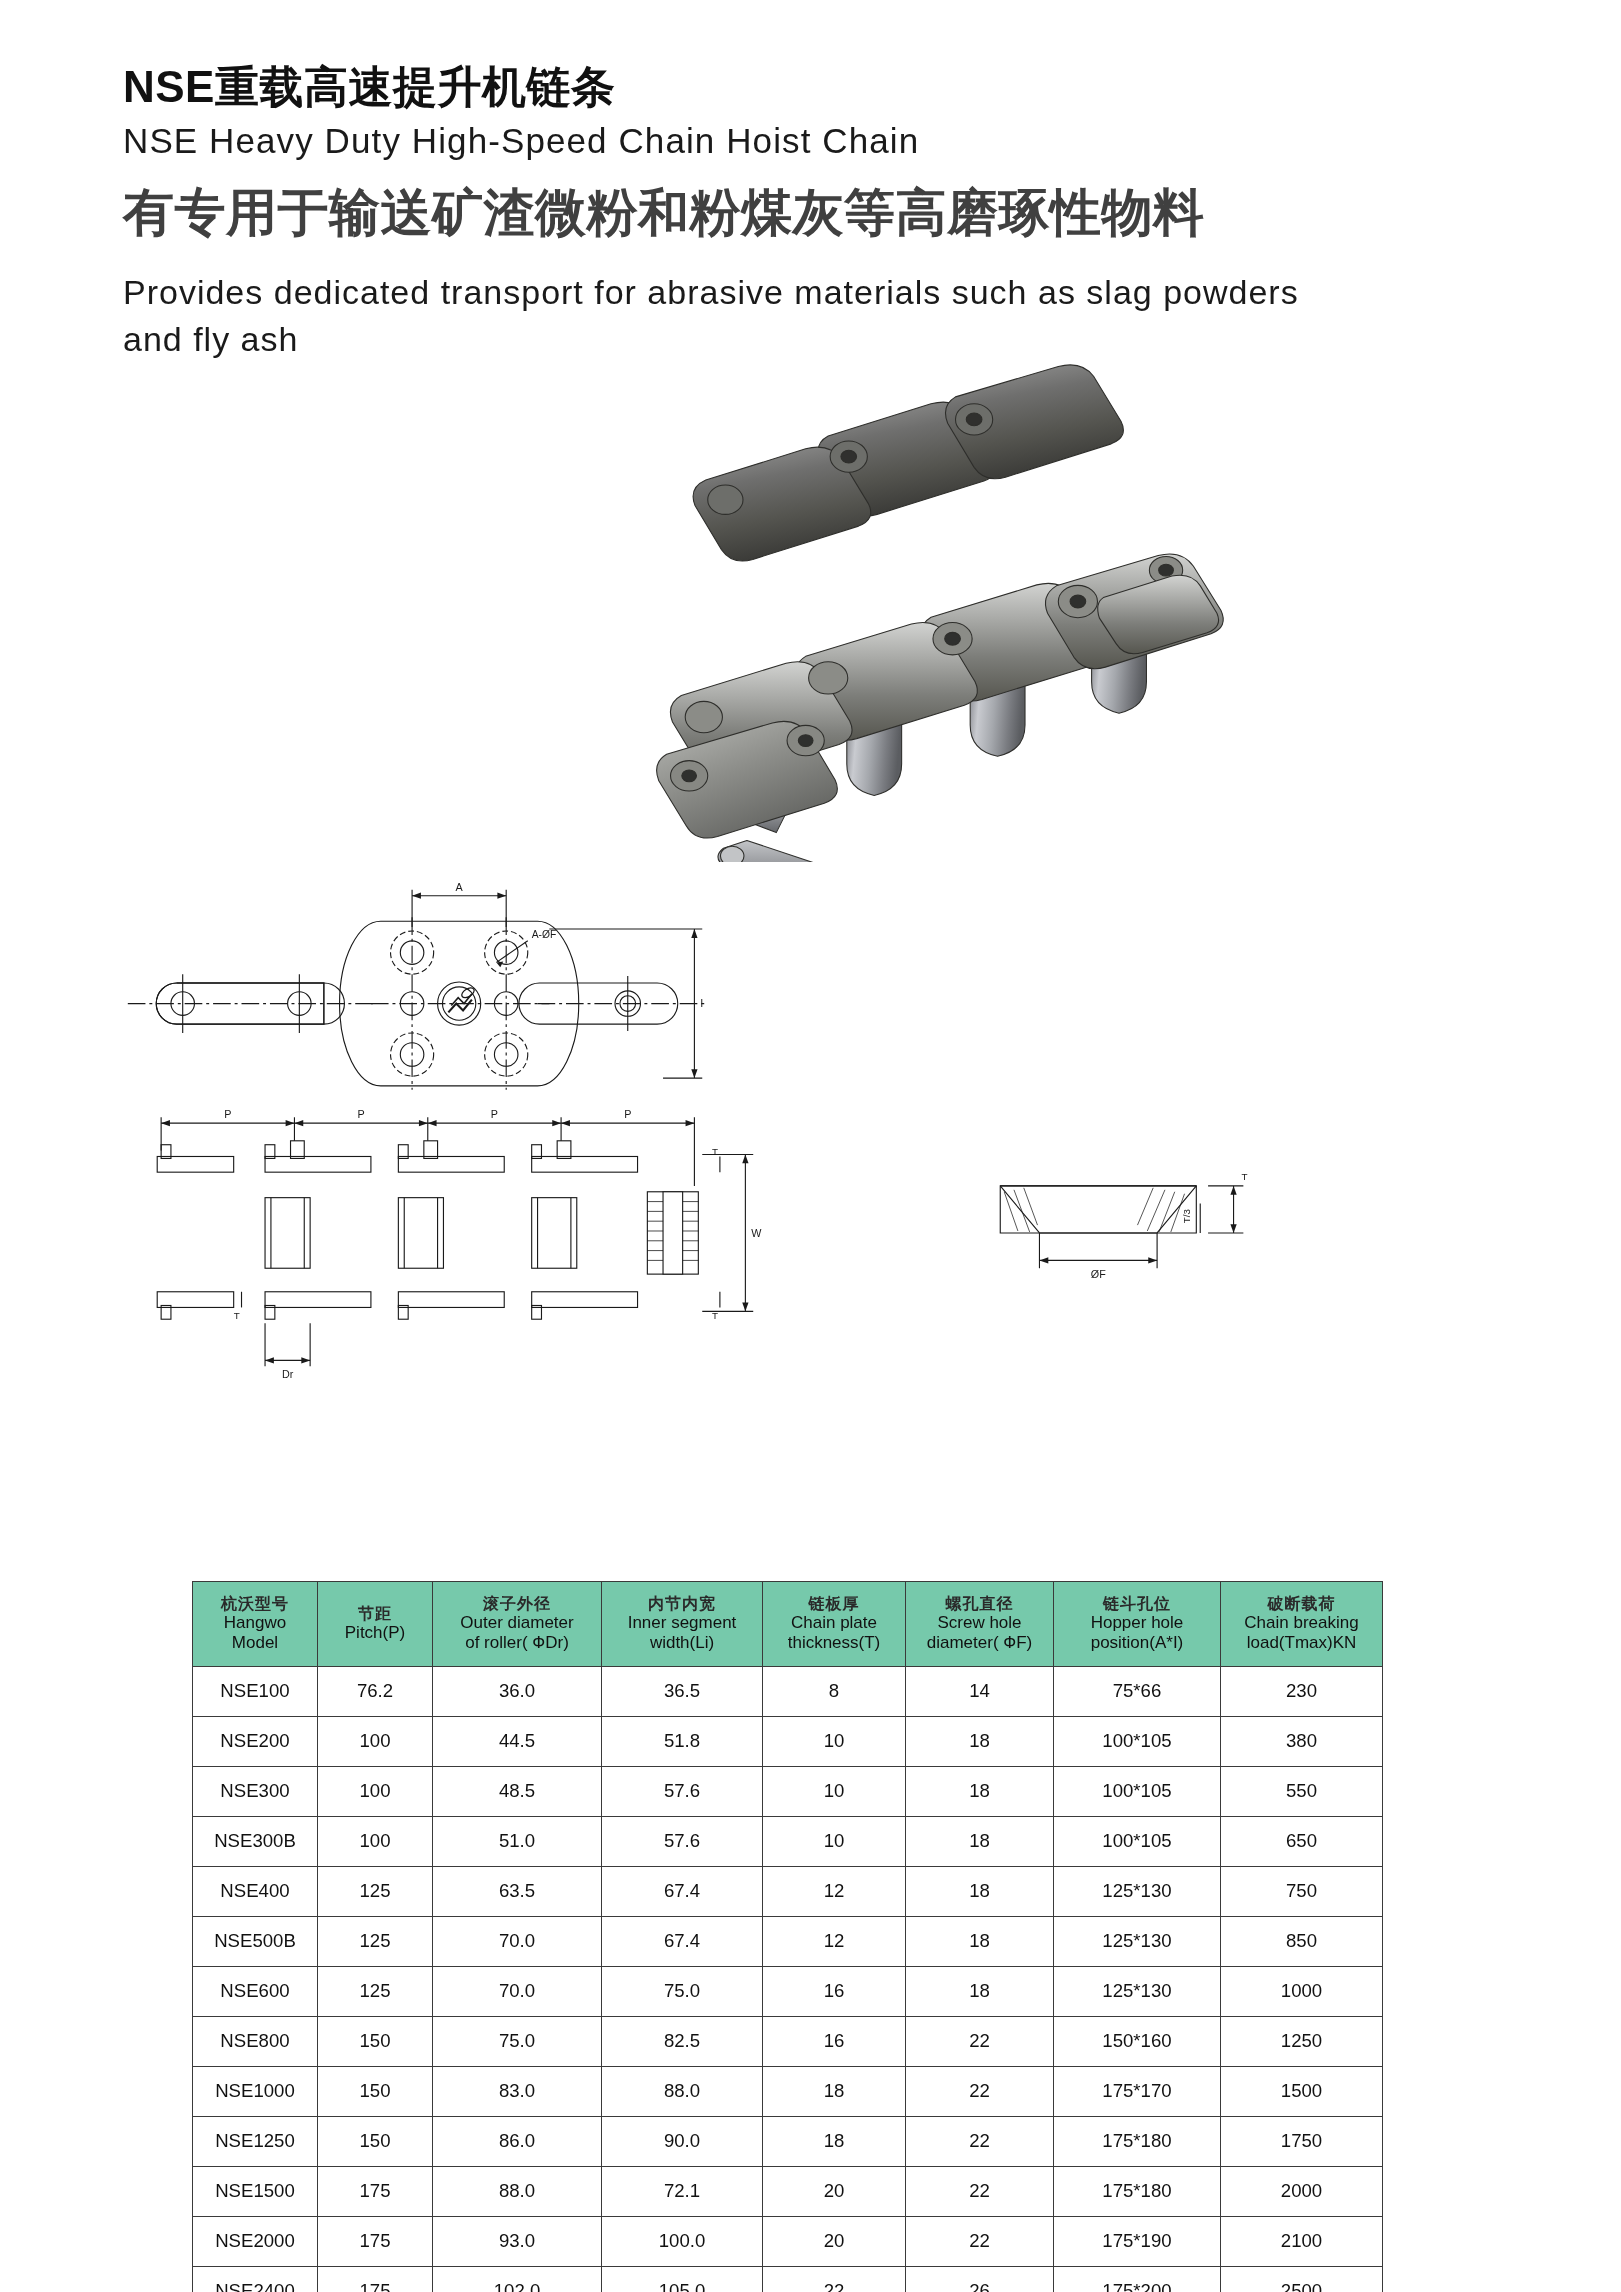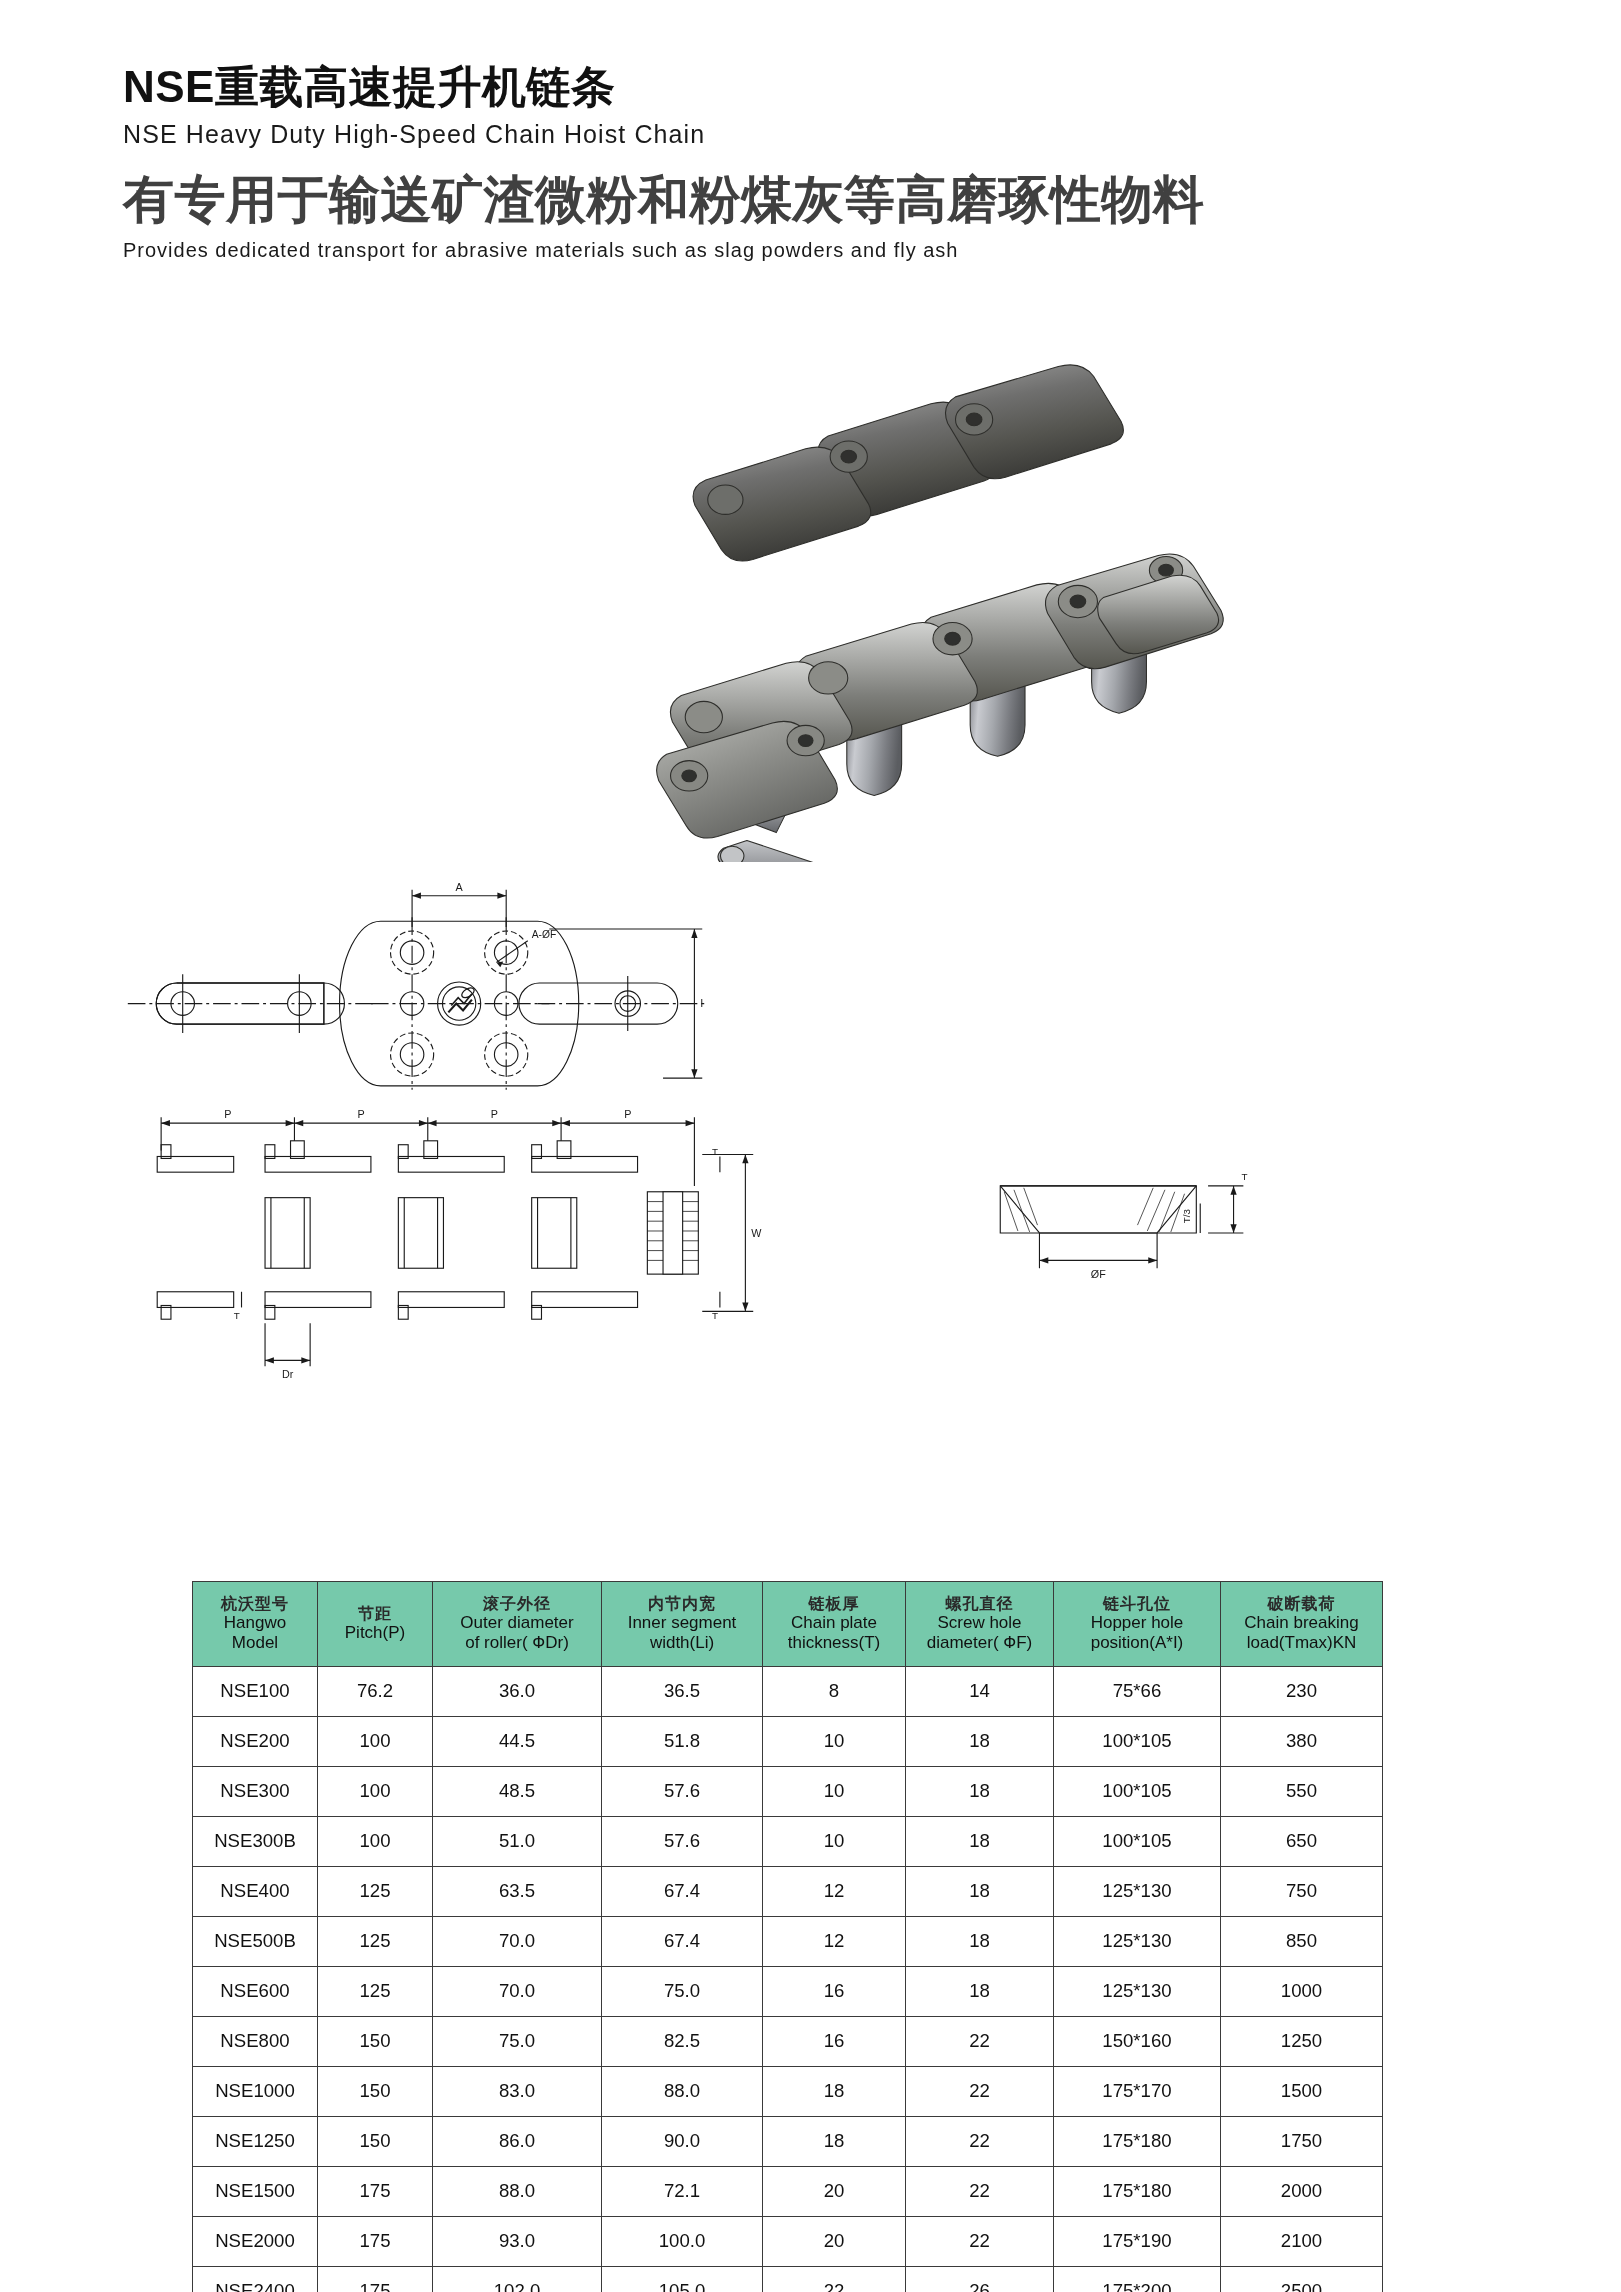--- a/index.html
+++ b/index.html
@@ -9,30 +9,30 @@
   }
   .page{position:absolute;inset:0;}
 
   
   .header{position:absolute;left:123px;top:61px;width:1392px;}
   .title-cn{
     font-size:44px;line-height:1.16;font-weight:700;letter-spacing:0.5px;
     color:#111;white-space:nowrap;
   }
   .title-en{
-    font-size:25px;line-height:1.3;font-weight:400;letter-spacing:1.1px;
+    font-size:35px;line-height:1.3;font-weight:400;letter-spacing:1.1px;
     color:#1a1a1a;margin-top:5.9px;white-space:nowrap;
   }
   .desc-cn{
     font-size:51px;line-height:1.2;font-weight:700;letter-spacing:0.5px;
     color:#404040;margin-top:19px;white-space:nowrap;
   }
   .desc-en{
-    font-size:20px;line-height:1.38;font-weight:400;letter-spacing:1px;
-    color:#1a1a1a;margin-top:6px;width:1235px;
+    font-size:34px;line-height:1.38;font-weight:400;letter-spacing:1px;
+    color:#1a1a1a;margin-top:25px;width:1235px;
   }
 
   
   .photo{position:absolute;left:382px;top:343px;width:863px;height:519px;}
   .photo svg{display:block;width:100%;height:100%;}
 
   
   .drawings{position:absolute;left:118px;top:882px;width:1392px;height:647px;}
   .drawings svg{display:block;width:100%;height:100%;}
 

